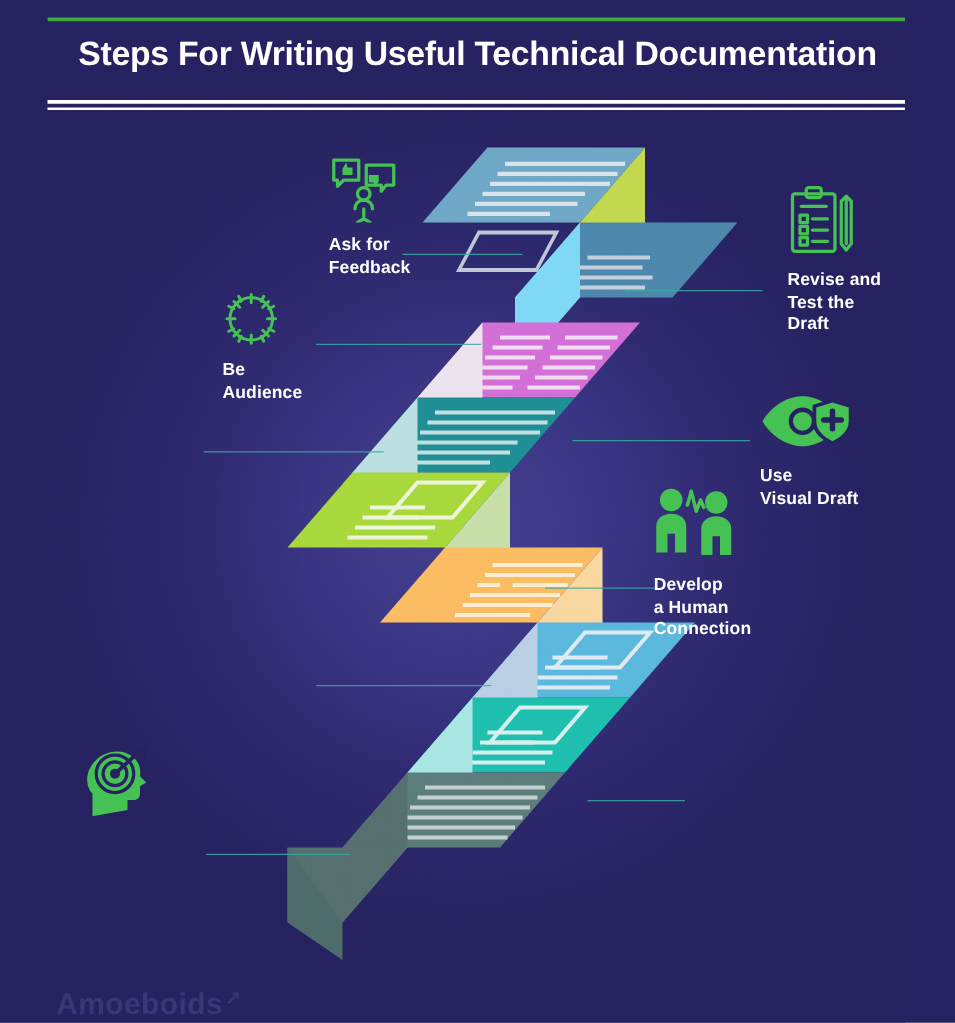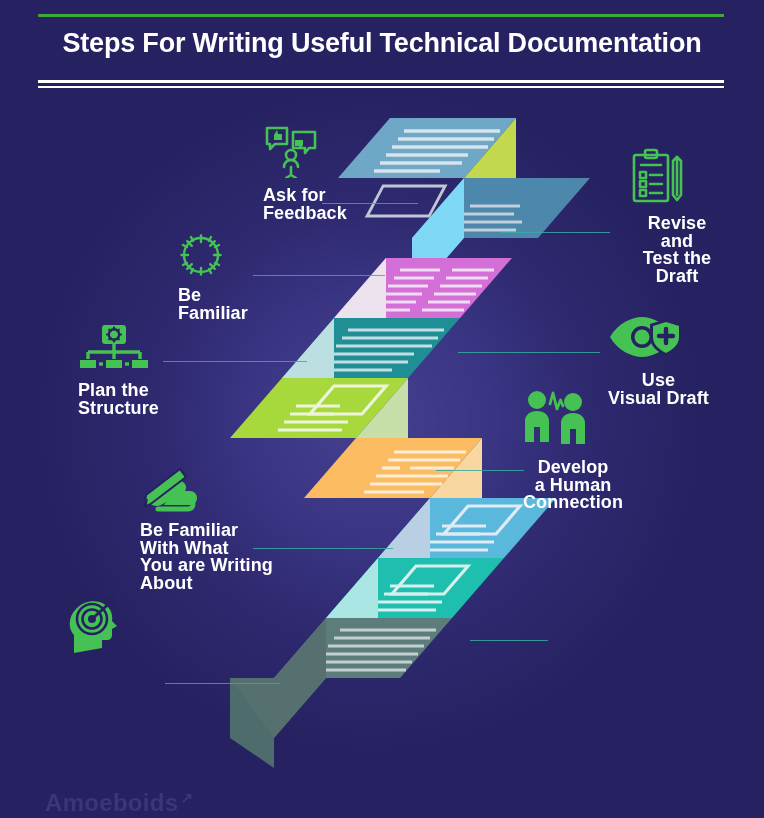--- a/index.html
+++ b/index.html
@@ -34,24 +34,24 @@
     font-family:"Liberation Sans", sans-serif;
   }
 
   
   #stairs{position:absolute;left:0;top:0;width:764px;height:818px;}
 
   
   .node{position:absolute;}
   .node .ico{display:block;}
   .node .lab{
-    color:#ffffff;font-size:18px;font-weight:bold;line-height:17.5px;
+    color:#ffffff;font-size:14px;font-weight:bold;line-height:17.5px;
     margin-top:9px;white-space:pre-line;letter-spacing:.1px;
   }
-  .node.right .lab{text-align:center;}
+  .node.right .lab{text-align:left;}
   .node.left  .lab{text-align:left;}
 
   
   .conn{position:absolute;height:1px;background:#3aa9a0;opacity:.85;}
 
   
   #logo{position:absolute;left:45px;top:789px;color:#3b3676;font-size:24px;
         font-weight:bold;letter-spacing:.3px;}
   #logo .mark{font-size:15px;vertical-align:8px;margin-left:2px;}
 </style>
@@ -264,42 +264,23 @@
       <line x1="13" y1="5" x2="15" y2="9"></line>
         <line x1="31" y1="37" x2="33" y2="41"></line>
       <line x1="33" y1="5" x2="31" y2="9"></line>
         <line x1="15" y1="37" x2="13" y2="41"></line>
       <line x1="5" y1="13" x2="9" y2="15"></line>
         <line x1="37" y1="31" x2="41" y2="33"></line>
       <line x1="5" y1="33" x2="9" y2="31"></line>
         <line x1="37" y1="15" x2="41" y2="13"></line>
     </svg>
     <div class="lab">Be
-Familiar</div>
-  </div>
-
-  <div class="node left" style="left:78px;top:323px;">
-    <svg class="ico" width="72" height="50" viewBox="0 0 72 50" fill="none" stroke="#45c253" stroke-width="3">
-      <rect x="24" y="2" width="24" height="19" rx="3" fill="#45c253" stroke="none"></rect>
-      <circle cx="36" cy="11.5" r="5.2" fill="none" stroke="#262261" stroke-width="2.4"></circle>
-      <path d="M36 4.6v2M36 16.4v2M29 11.5h2M41 11.5h2M31.2 6.7l1.4 1.4M39.4 14.9l1.4 1.4M40.8 6.7l-1.4 1.4M32.6 14.9l-1.4 1.4" stroke="#262261" stroke-width="2.2" stroke-linecap="round"></path>
-      <line x1="36" y1="21" x2="36" y2="29" stroke-width="3.4"></line>
-      <line x1="10" y1="29" x2="62" y2="29" stroke-width="3.4"></line>
-      <line x1="10" y1="29" x2="10" y2="36" stroke-width="3.4"></line>
-      <line x1="36" y1="29" x2="36" y2="36" stroke-width="3.4"></line>
-      <line x1="62" y1="29" x2="62" y2="36" stroke-width="3.4"></line>
-      <rect x="2" y="37" width="16" height="8" fill="#45c253" stroke="none"></rect>
-      <rect x="28" y="37" width="16" height="8" fill="#45c253" stroke="none"></rect>
-      <rect x="54" y="37" width="16" height="8" fill="#45c253" stroke="none"></rect>
-      <line x1="21" y1="41" x2="25" y2="41" stroke-width="3.4"></line>
-      <line x1="47" y1="41" x2="51" y2="41" stroke-width="3.4"></line>
-    </svg>
-    <div class="lab">Plan the
-Structure</div>
-  </div>
+Audience</div>
+  </div>
+
 
   <div class="node right" style="left:608px;top:313px;">
     <svg class="ico" width="76" height="50" viewBox="0 0 76 50" fill="none">
       <path d="M2 24C10 10 24 4 34 4s24 6 32 20c-8 14-22 20-32 20S10 38 2 24z" fill="#45c253"></path>
       <circle cx="34" cy="24" r="11" fill="#262261"></circle>
       <circle cx="34" cy="24" r="7.5" fill="#45c253"></circle>
       <path d="M58 6l16 5v13c0 10-8 15-16 19-8-4-16-9-16-19V11z" fill="#262261"></path>
       <path d="M58 9l13 4v11c0 8-6.5 12.5-13 16-6.5-3.5-13-8-13-16V13z" fill="#45c253"></path>
       <path d="M58 16v14M51 23h14" stroke="#262261" stroke-width="4.4" stroke-linecap="round"></path>
     </svg>
@@ -313,34 +294,20 @@
       <path d="M2 54V33c0-6 5-10 12-10s12 4 12 10v21h-9V39h-6v15z" fill="#45c253"></path>
       <circle cx="50" cy="14" r="9" fill="#45c253"></circle>
       <path d="M38 56V35c0-6 5-10 12-10s12 4 12 10v21h-9V41h-6v15z" fill="#45c253"></path>
       <path d="M27 16l3-11 4 16 3.5-9 2.5 6" stroke="#45c253" stroke-width="2.8" fill="none" stroke-linecap="round" stroke-linejoin="round"></path>
     </svg>
     <div class="lab">Develop
 a Human
 Connection</div>
   </div>
 
-  <div class="node left" style="left:140px;top:465px;">
-    <svg class="ico" width="66" height="48" viewBox="0 0 66 48" fill="none">
-      <path d="M10 38c-2-3 0-7 4-9l22-12c3-2 7-1 9 2 2 3 1 7-2 9L21 40c-4 2-9 1-11-2z" fill="#45c253"></path>
-      <path d="M24 40h26c4 0 7-3 7-7s-3-7-7-7H34" fill="#45c253"></path>
-      <path d="M6 30l34-26 6 8-34 26-7 3z" fill="#45c253" stroke="#262261" stroke-width="2"></path>
-      <path d="M40 4l6 8" stroke="#262261" stroke-width="2"></path>
-      <path d="M12 38l-6 3 1-7" fill="#45c253" stroke="#262261" stroke-width="1.6"></path>
-      <path d="M18 44h30c3 0 5-2 5-5" stroke="#45c253" stroke-width="5" stroke-linecap="round" fill="none"></path>
-    </svg>
-    <div class="lab">Be Familiar
-With What
-You are Writing
-About</div>
-  </div>
 
 
   <div class="node left" style="left:66px;top:595px;">
     <svg class="ico" width="60" height="62" viewBox="0 0 60 62" fill="none">
       <path d="M8 58V40C2 34 2 22 10 14 17 6 30 4 38 9c7 4 9 11 8 17l5 5-5 3v6c0 3-2 5-5 5h-5v8z" fill="#45c253"></path>
       <circle cx="26" cy="24" r="15" fill="none" stroke="#262261" stroke-width="2.6"></circle>
       <circle cx="26" cy="24" r="9.5" fill="none" stroke="#262261" stroke-width="2.6"></circle>
       <circle cx="26" cy="24" r="4" fill="#262261"></circle>
       <path d="M26 24L48 4" stroke="#262261" stroke-width="3" stroke-linecap="round"></path>
       <path d="M41 4h8v8" stroke="#262261" stroke-width="3" fill="none" stroke-linecap="round" stroke-linejoin="round"></path>

